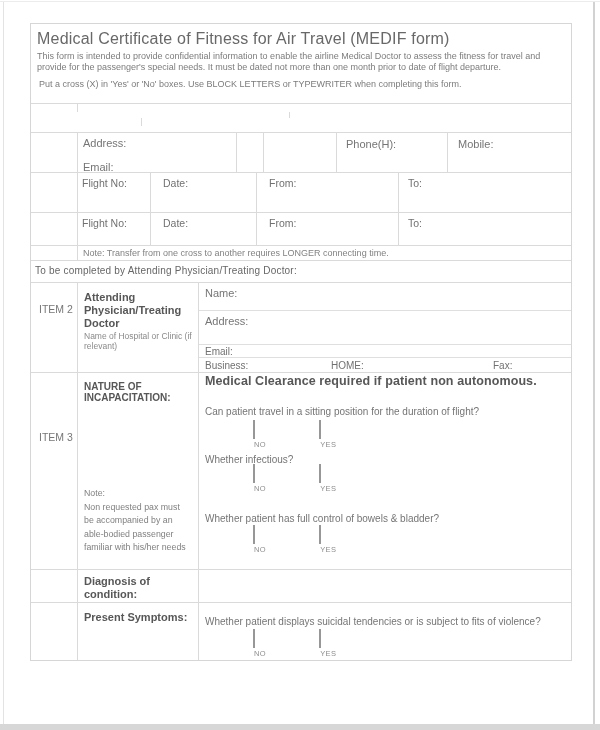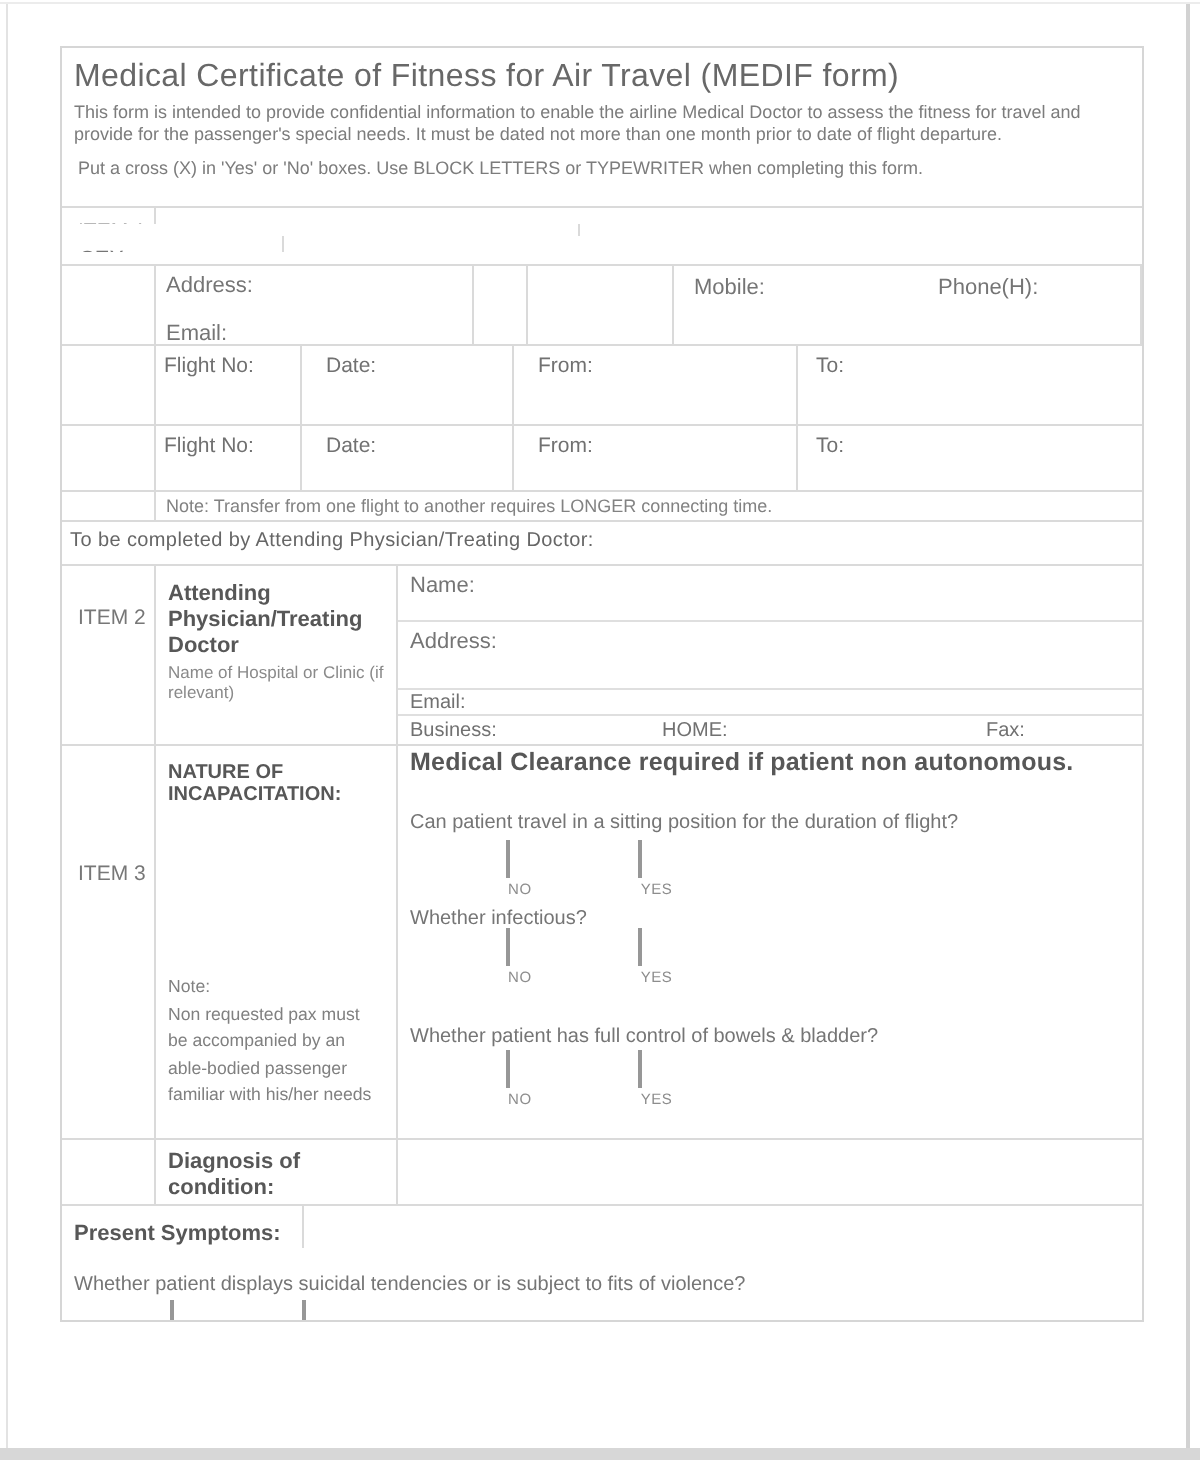--- a/index.html
+++ b/index.html
@@ -42,21 +42,21 @@
   .r-pass   { height:29px;flex-direction:column; }
   .r-addr   { height:40px; }
   .r-itin   { height:28px; }
   .r-fl1    { height:40px; }
   .r-fl2    { height:33px; }
   .r-note   { height:15px; }
   .r-sect   { height:22px; }
   .r-item2  { height:90px; }
   .r-item3  { height:197px; }
   .r-diag   { height:33px; }
-  .r-symp   { height:57px; border-bottom:none;flex-direction:column; }
+  .r-symp   { height:57px; border-bottom:none; }
 
   .w-item { width:47px; }
   .w-name { width:259px; }
   .w-sex  { width:111px; }
   .w-addr { width:159px; }
   .w-gapA { width:27px; }
   .w-gapB { width:73px; }
   .w-itin { width:259px; }
   .w-fno  { width:73px; }
   .w-date { width:106px; }
@@ -147,22 +147,22 @@
   </div>
 
   <div class="row r-addr">
     <div class="c w-item"></div>
     <div class="c w-addr addr-cell">
       <div class="lab">Address:</div>
       <div class="lab email">Email:</div>
     </div>
     <div class="c w-gapA"></div>
     <div class="c w-gapB"></div>
+    <div class="c w-sex phone-cell lab">Phone(H):</div>
     <div class="c last mobile-cell lab">Mobile:</div>
-    <div class="c w-sex phone-cell lab">Phone(H):</div>
   </div>
 
 
   <div class="row r-fl1">
     <div class="c w-item"></div>
     <div class="c w-fno fno-cell">Flight No:</div>
     <div class="c w-date date-cell">Date:</div>
     <div class="c w-from from-cell">From:</div>
     <div class="c last to-cell">To:</div>
   </div>
@@ -170,21 +170,21 @@
   <div class="row r-fl2">
     <div class="c w-item"></div>
     <div class="c w-fno fno-cell">Flight No:</div>
     <div class="c w-date date-cell">Date:</div>
     <div class="c w-from from-cell">From:</div>
     <div class="c last to-cell">To:</div>
   </div>
 
   <div class="row r-note">
     <div class="c w-item"></div>
-    <div class="c last note-cell">Note: Transfer from one flight to another requires LONGER connecting time.</div>
+    <div class="c last note-cell">Note: Transfer from one cross to another requires LONGER connecting time.</div>
   </div>
 
   <div class="row r-sect">
     <div class="c last sect-cell">To be completed by Attending Physician/Treating Doctor:</div>
   </div>
 
   <div class="row r-item2">
     <div class="c w-item item-cell item2-num">ITEM 2</div>
     <div class="c w-lbl doc-label">
       <div class="bold">Attending Physician/Treating Doctor</div>

